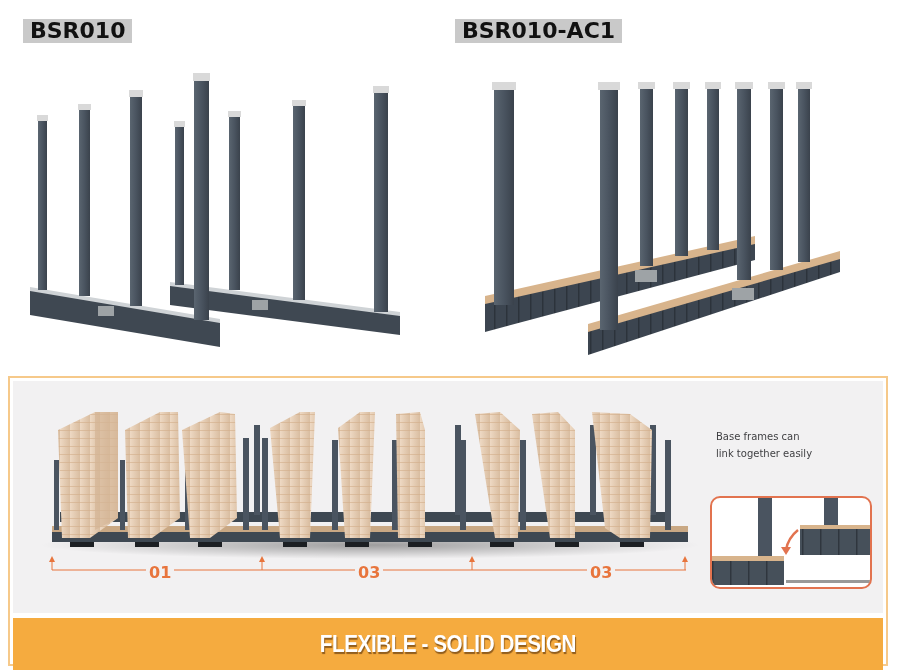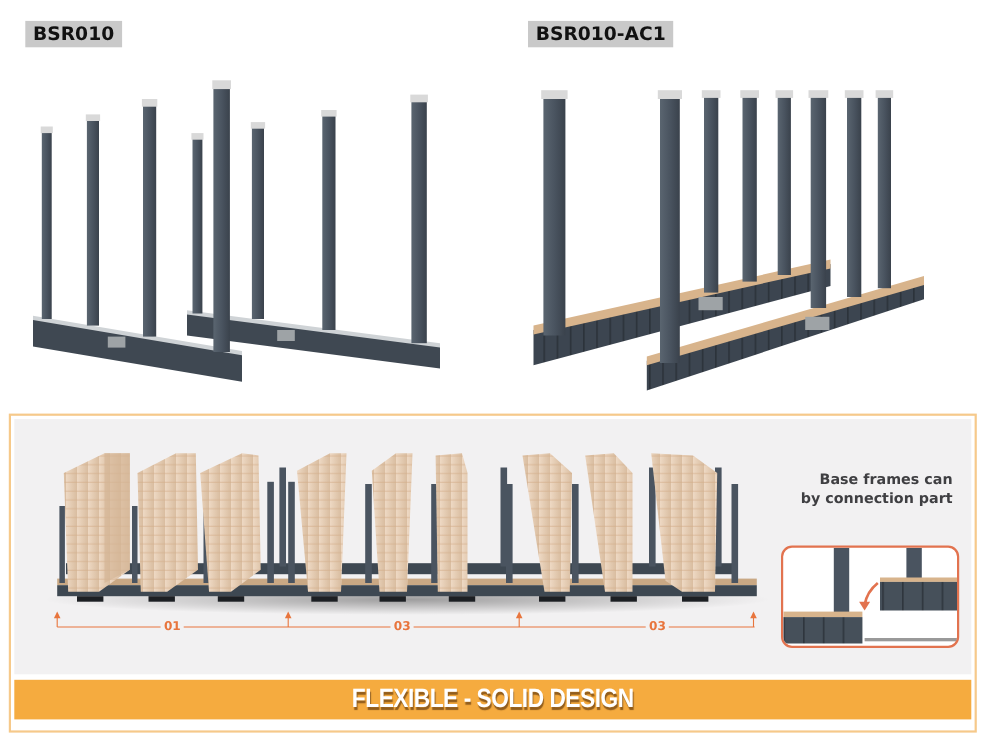--- a/index.html
+++ b/index.html
@@ -3,57 +3,57 @@
 <meta charset="utf-8">
 <style>
   * { box-sizing: border-box; margin: 0; padding: 0; }
   body {
     width: 900px; height: 670px; background: #ffffff; overflow: hidden;
     font-family: "Liberation Sans", sans-serif; position: relative;
   }
   .tag {
     position: absolute; background: #c9c9c9; color: #111;
     font-family: "DejaVu Sans", sans-serif; font-weight: bold;
-    font-size: 17px; padding: 1px 7px; line-height: 22px;
+    font-size: 22px; padding: 1px 7px; line-height: 22px;
   }
   #tag1 { left: 23px; top: 19px; }
-  #tag2 { left: 480px; top: 19px; }
+  #tag2 { left: 455px; top: 19px; }
   .scene { position: absolute; }
   svg { display: block; }
 
   #panel {
     position: absolute; left: 8px; top: 376px; width: 880px; height: 290px;
     border: 2px solid #f6c98a; background: #fff;
   }
   #panel-inner {
     position: absolute; left: 3px; top: 3px; right: 3px; height: 232px;
     background: #f2f1f2;
   }
   #banner {
-    position: absolute; left: 3px; top: 240px; right: 3px; height: 36px;
+    position: absolute; left: 3px; top: 240px; right: 3px; height: 52px;
     background: #f5ab3f; display: flex; align-items: center; justify-content: center;
   }
   #banner span {
     color: #fff; font-family: "Liberation Sans", sans-serif; font-weight: bold;
     font-size: 24px; letter-spacing: -0.5px;
     text-shadow: 1px 2px 1px rgba(90,50,10,0.65);
     transform: scaleX(0.86);
   }
   #note {
-    position: absolute; left: 716px; top: 52px; width: 150px; text-align: right;
-    font-family: "DejaVu Sans", sans-serif; font-weight: bold; font-size: 13px;
+    position: absolute; left: 716px; top: 52px; width: 150px; text-align: left;
+    font-family: "DejaVu Sans", sans-serif; font-weight: normal; font-size: 10px;
     line-height: 17px; color: #3f3f42;
   }
   #inset {
     position: absolute; left: 710px; top: 496px; width: 162px; height: 93px;
     border: 2px solid #e2734f; border-radius: 10px; background: #fff; overflow: hidden;
   }
   .seg-label {
     position: absolute; top: 563px; color: #e8753d; font-family: "DejaVu Sans", sans-serif;
-    font-weight: bold; font-size: 11px; background: #f2f1f2; padding: 0 3px;
+    font-weight: bold; font-size: 16px; background: #f2f1f2; padding: 0 3px;
   }
 </style>
 </head>
 <body>
 
 <div id="tag1" class="tag">BSR010</div>
 <div id="tag2" class="tag">BSR010-AC1</div>
 
 <div class="scene" style="left:20px;top:60px;">
   <svg width="400" height="300" viewBox="0 0 400 300">
@@ -216,21 +216,21 @@
         <polygon points="642,10 645,4 648,10" stroke="none"></polygon>
     </g>
   </svg>
 </div>
 <span class="seg-label" style="left:146px;">01</span>
 <span class="seg-label" style="left:355px;">03</span>
 <span class="seg-label" style="left:587px;">03</span>
 
 <div id="note" style="top:428px;">
   <div>Base frames can</div>
-  <div>by connection part</div>
+  <div>link together easily</div>
 </div>
 
 <div id="inset">
   <svg width="158" height="89" viewBox="0 0 158 89">
     <defs>
         <pattern id="ribs2" width="18" height="30" patternUnits="userSpaceOnUse">
           <rect width="18" height="30" fill="#46505a"></rect>
           <rect width="1.5" height="30" fill="#2f363e"></rect>
         </pattern>
       </defs>

